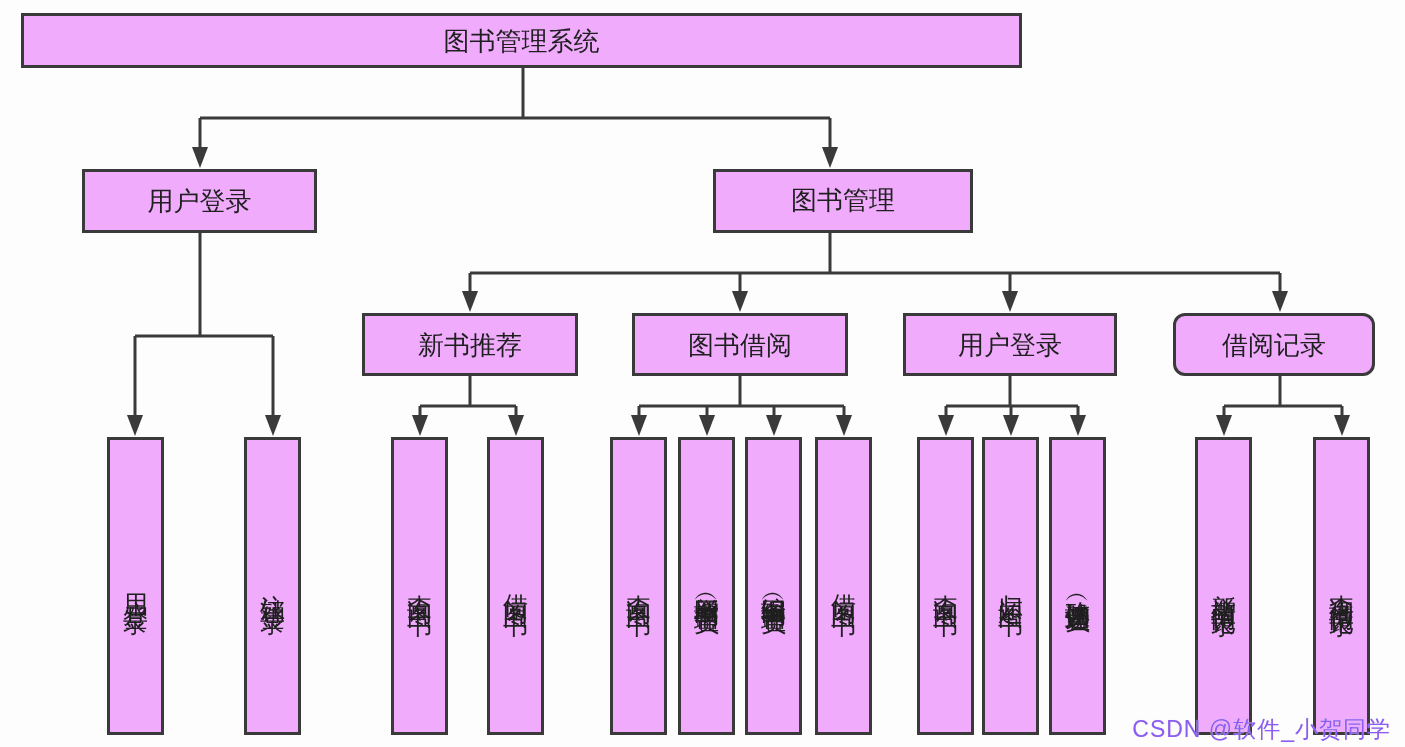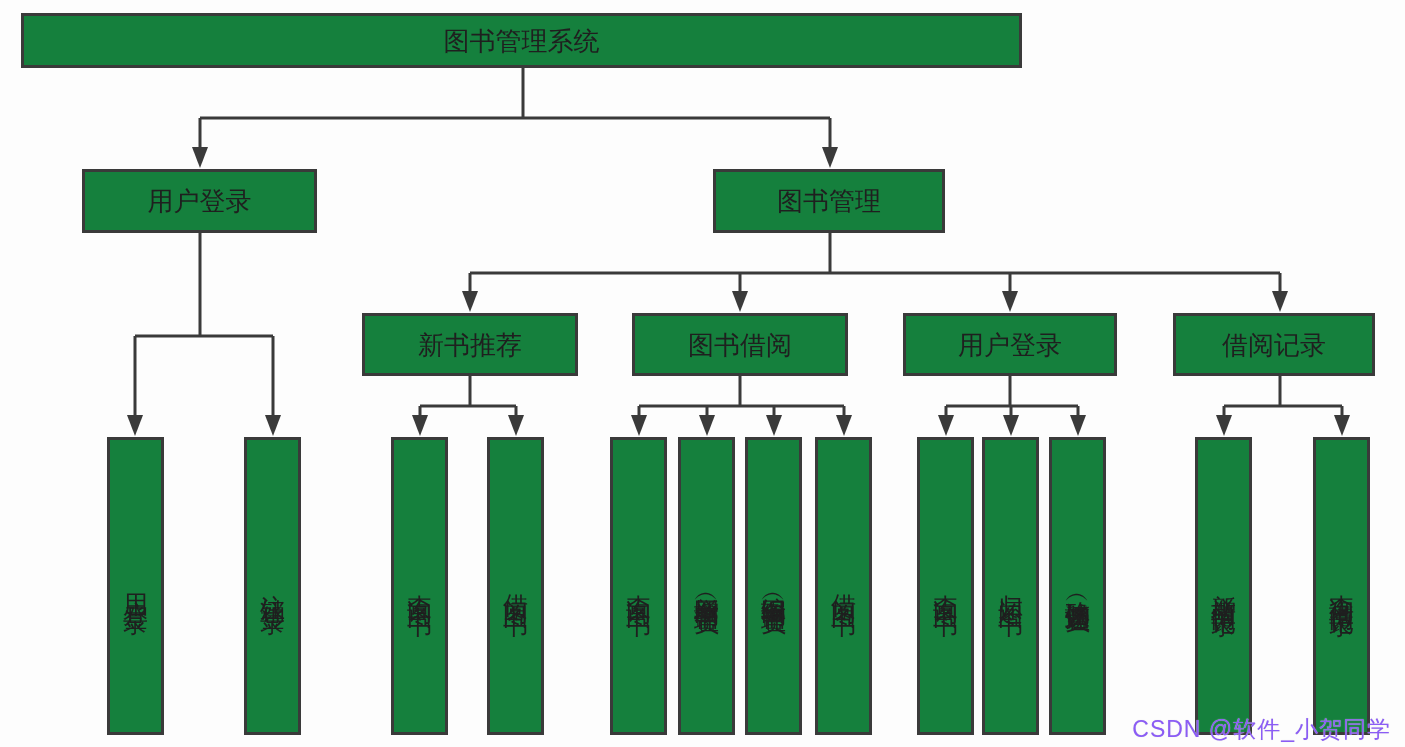--- a/index.html
+++ b/index.html
@@ -18,21 +18,21 @@
   #connectors {
     position: absolute;
     left: 0;
     top: 0;
     width: 1405px;
     height: 747px;
   }
   .node {
     position: absolute;
     box-sizing: border-box;
-    background: #15803d;
+    background: #f0abfc;
     border: 3px solid #3a3a3a;
     display: flex;
     align-items: center;
     justify-content: center;
     color: #1f1f1f;
     font-size: 26px;
     line-height: 1;
     white-space: nowrap;
   }
   .node.root   { left: 21px;  top: 13px;  width: 1001px; height: 55px; }
@@ -99,26 +99,26 @@
       <polygon points="1003,415 1019,415 1011,436"></polygon>
       <polygon points="1070,415 1086,415 1078,436"></polygon>
       <polygon points="1216,415 1232,415 1224,436"></polygon>
       <polygon points="1334,415 1350,415 1342,436"></polygon>
     </g>
   </svg>
 
   <div class="node root">图书管理系统</div>
 
   <div class="node lvl2" style="left:82px; width:235px;">用户登录</div>
-  <div class="node lvl2" style="left:713px; width:232px;">图书管理</div>
+  <div class="node lvl2" style="left:713px; width:260px;font-family:Liberation Serif, serif;">图书管理</div>
 
   <div class="node lvl3" style="left:632px; width:216px;">图书借阅</div>
   <div class="node lvl3" style="left:362px; width:216px;">新书推荐</div>
   <div class="node lvl3" style="left:903px; width:214px;">用户登录</div>
-  <div class="node lvl3" style="left:1173px; width:202px;">借阅记录</div>
+  <div class="node lvl3" style="left:1173px; width:202px;border-radius:12px;">借阅记录</div>
 
   <div class="node leaf" style="left:107px;">用户登录</div>
   <div class="node leaf" style="left:244px;">注销登录</div>
 
   <div class="node leaf" style="left:391px;">查询图书</div>
   <div class="node leaf" style="left:487px;">借阅图书</div>
 
   <div class="node leaf" style="left:610px;">查询图书</div>
   <div class="node leaf" style="left:678px; letter-spacing:2px;">新增图书（管理员）</div>
   <div class="node leaf" style="left:745px; letter-spacing:2px;">编辑图书（管理员）</div>

